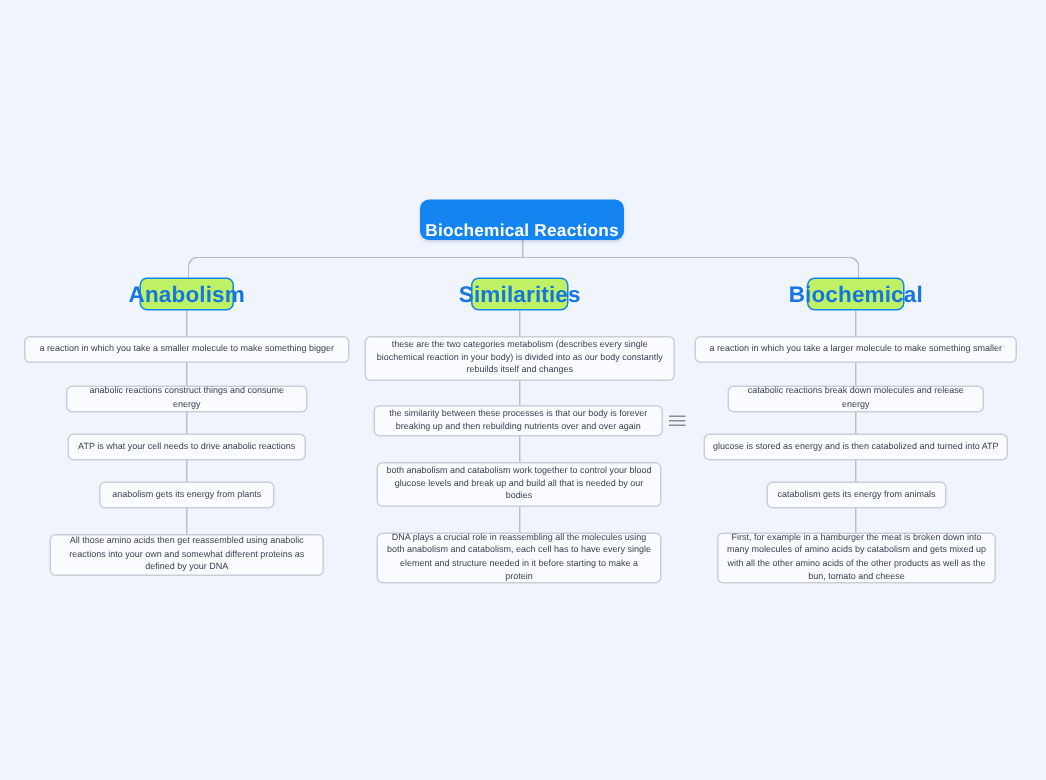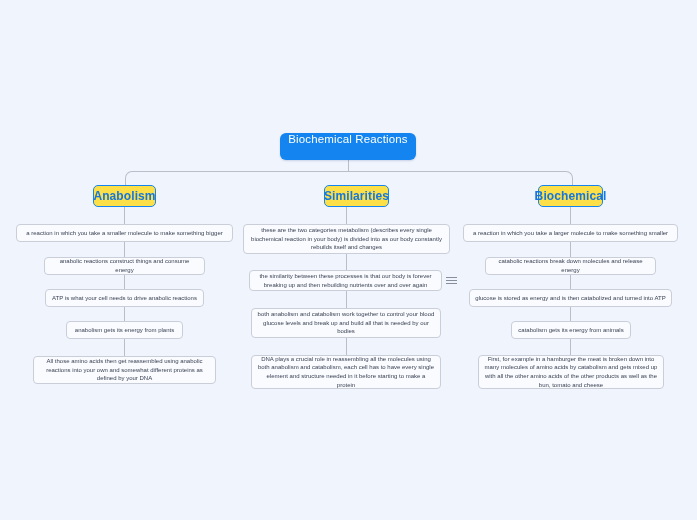--- a/index.html
+++ b/index.html
@@ -41,36 +41,36 @@
   
   .node {
     position: absolute;
     box-sizing: border-box;
     z-index: 3;
   }
 
   .root-node {
     background: #1384f0;
     color: #ffffff;
-    font-weight: normal;
+    font-weight: bold;
     font-size: 11.5px;
     border-radius: 6px;
     display: flex;
-    align-items: flex-start;
+    align-items: flex-end;
     justify-content: center;
     text-align: center;
     letter-spacing: 0.15px;
     box-shadow: 0 1px 2px rgba(20,60,120,0.18);
   }
 
   .branch-node {
-    background: #fde047;
+    background: #bef264;
     color: #1476de;
     font-weight: bold;
-    font-size: 12px;
+    font-size: 15px;
     border: 1.5px solid #1384f0;
     border-radius: 5px;
     display: flex;
     align-items: center;
     justify-content: center;
     text-align: center;
     letter-spacing: 0.1px;
   }
 
   .leaf-node {
@@ -139,21 +139,21 @@
   </div>
 
   <div class="node leaf-node" style="left:66px; top:321px; width:117px; height:18px;">
     <span>anabolism gets its energy from plants</span>
   </div>
 
   <div class="node leaf-node" style="left:33px; top:356px; width:183px; height:28px;">
     <span>All those amino acids then get reassembled using anabolic reactions into your own and somewhat different proteins as defined by your DNA</span>
   </div>
 
-  <div class="node branch-node" style="left:324px; top:185px; width:65px; height:22px;">
+  <div class="node branch-node" style="left:314px; top:185px; width:65px; height:22px;">
     <span>Similarities</span>
   </div>
 
   <div class="node leaf-node" style="left:243px; top:224px; width:207px; height:30px;">
     <span>these are the two categories metabolism (describes every single biochemical reaction in your body) is divided into as our body constantly rebuilds itself and changes</span>
   </div>
 
   <div class="node leaf-node" style="left:249px; top:270px; width:193px; height:21px;">
     <span>the similarity between these processes is that our body is forever breaking up and then rebuilding nutrients over and over again</span>
   </div>

